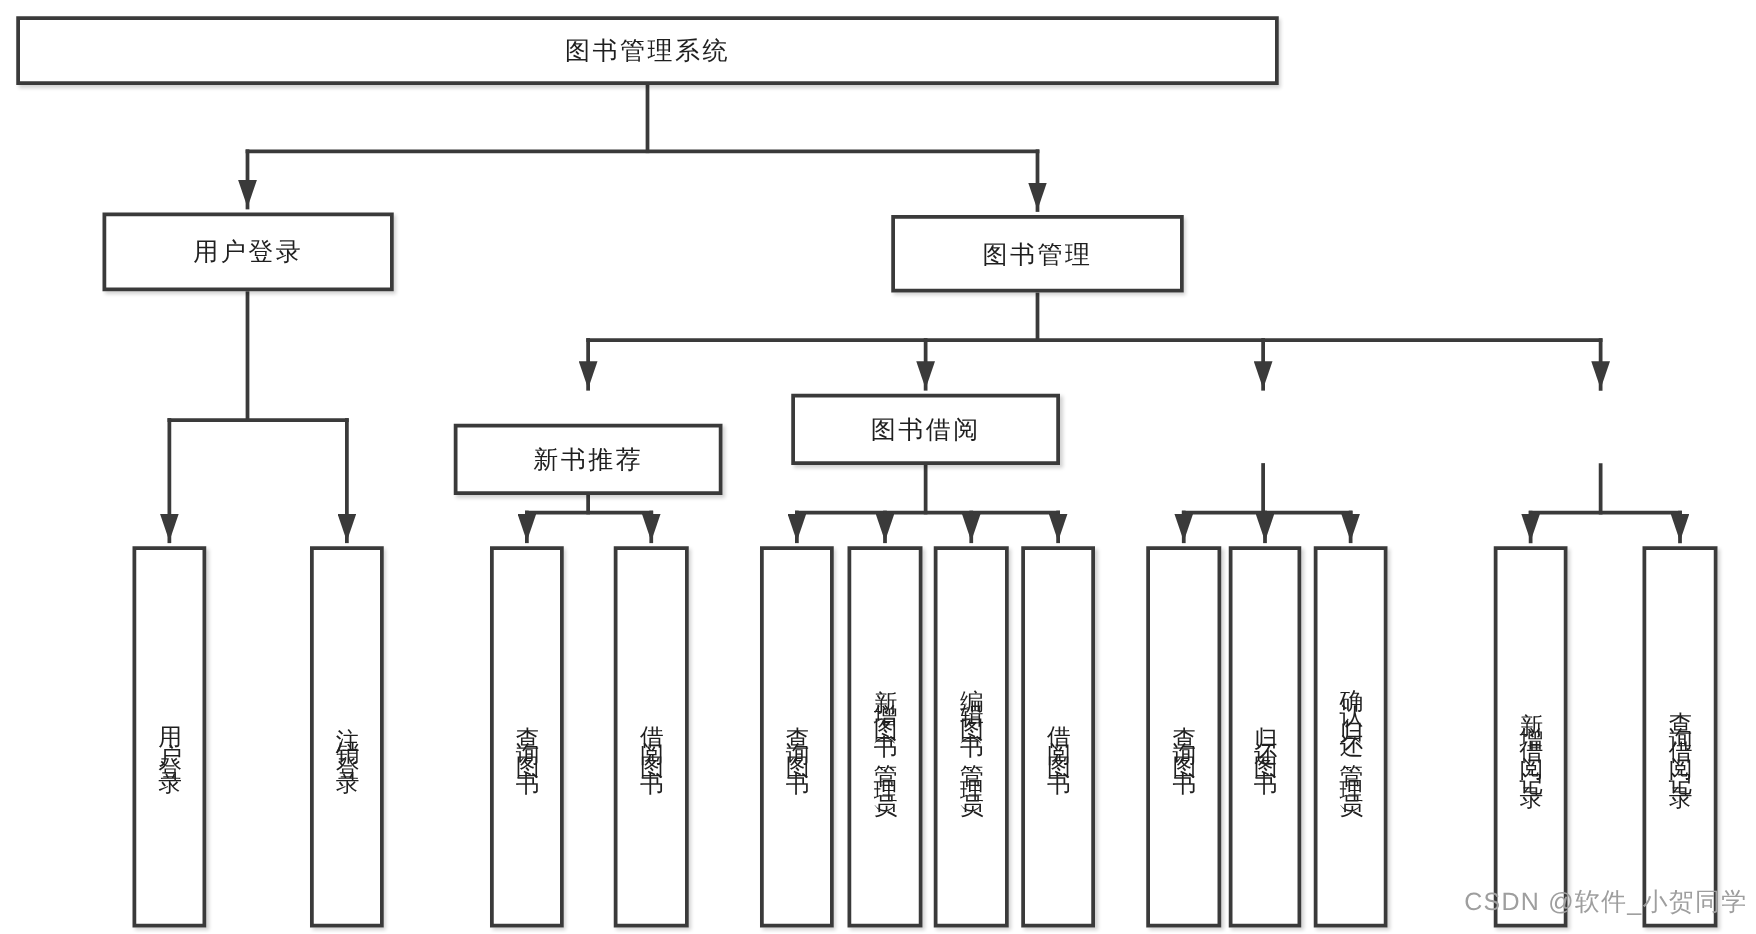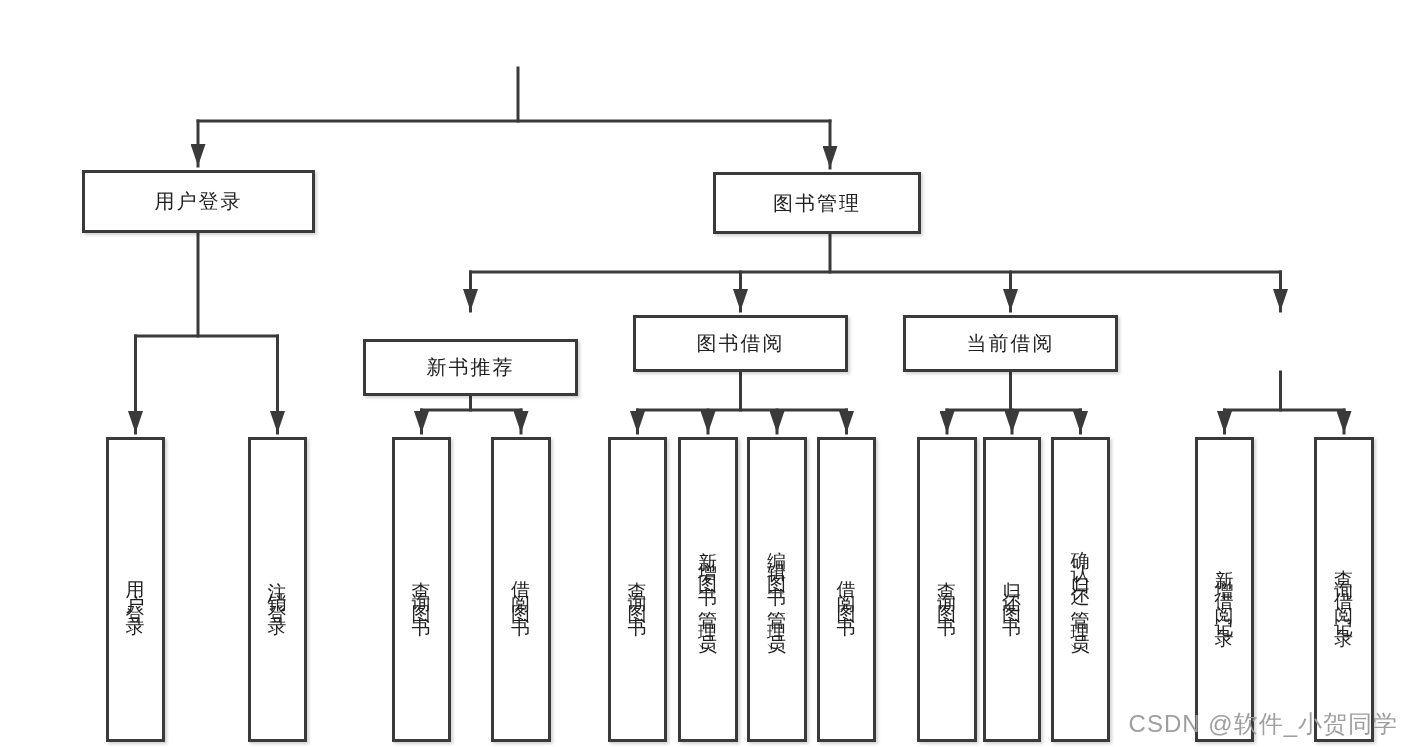--- a/index.html
+++ b/index.html
@@ -55,21 +55,21 @@
     font-size: 19px;
     line-height: 1;
     letter-spacing: 12px;
     white-space: nowrap;
   }
 
   .watermark {
     position: absolute;
     top: 708px;
     right: 7px;
-    font-size: 24px;
+    font-size: 20px;
     color: var(--watermark);
     letter-spacing: 1px;
     white-space: nowrap;
   }
 </style>
 </head>
 <body>
 
 <div class="canvas">
 
@@ -128,37 +128,37 @@
     </g>
 
     <g>
       <path class="wire" d="M1280.5 372 V410"></path>
       <path class="wire" d="M1224.5 410 H1344"></path>
       <path class="wire" d="M1224.5 410 V433" marker-end="url(#ah)"></path>
       <path class="wire" d="M1344 410 V433" marker-end="url(#ah)"></path>
     </g>
   </svg>
 
+  <div class="box" style="left:13px; top:13px; width:1010px; height:55px;">
+    <span class="hlabel">图书管理系统</span>
+  </div>
 
   <div class="box" style="left:82px; top:170px; width:233px; height:63px;">
     <span class="hlabel">用户登录</span>
   </div>
-  <div class="box" style="left:713px; top:172px; width:208px; height:62px;align-items:center;">
+  <div class="box" style="left:713px; top:172px; width:234px; height:62px;align-items:center;">
     <span class="hlabel">图书管理</span>
   </div>
 
   <div class="box" style="left:363px; top:315px; width:215px; height:57px;margin-top:24px;">
     <span class="hlabel">新书推荐</span>
   </div>
   <div class="box" style="left:633px; top:315px; width:215px; height:57px;">
     <span class="hlabel">图书借阅</span>
   </div>
-  <div class="box" style="left:903px; top:315px; width:215px; height:57px;">
-    <span class="hlabel">当前借阅</span>
-  </div>
 
   <div class="box" style="left:106px; top:437px; width:59px; height:305px;">
     <span class="vtext">用户登录</span>
   </div>
   <div class="box" style="left:248px; top:437px; width:59px; height:305px;">
     <span class="vtext">注销登录</span>
   </div>
 
   <div class="box" style="left:392px; top:437px; width:59px; height:305px;">
     <span class="vtext">查询图书</span>

